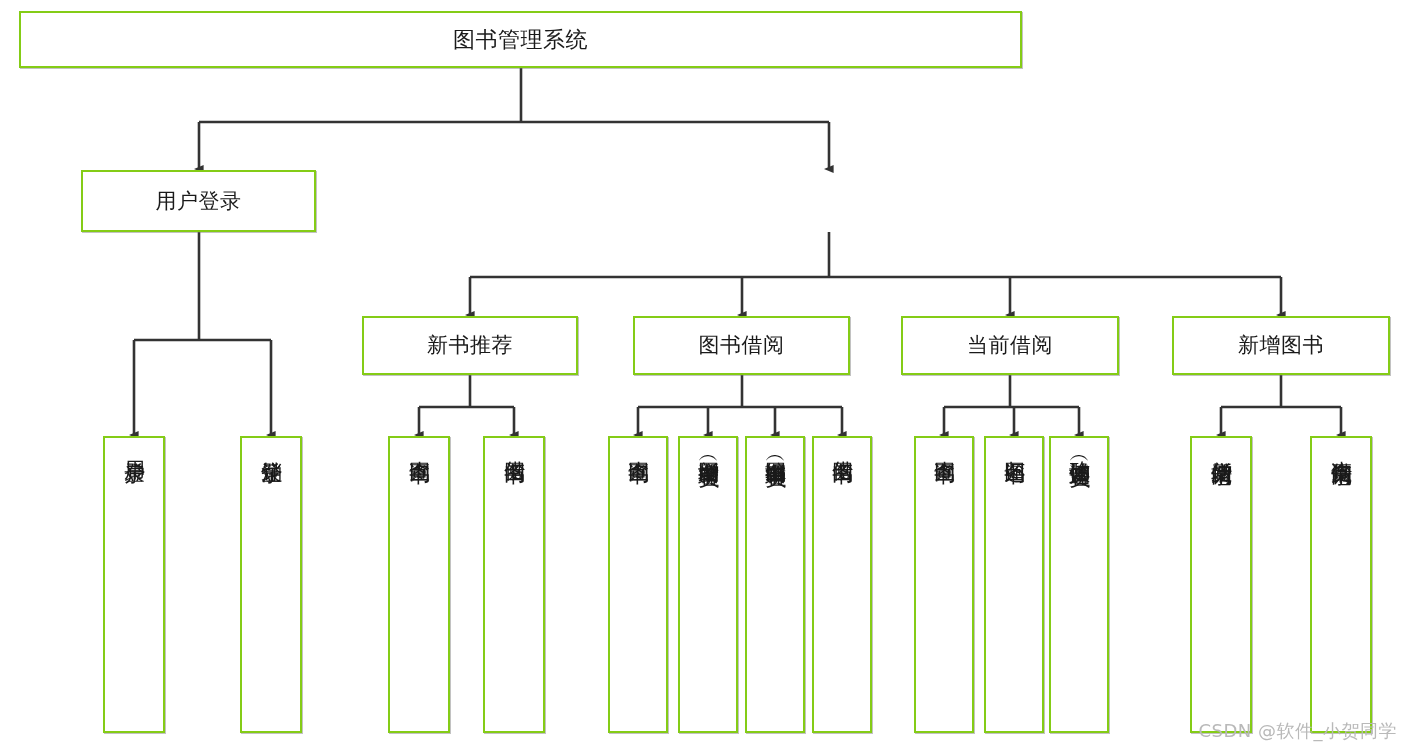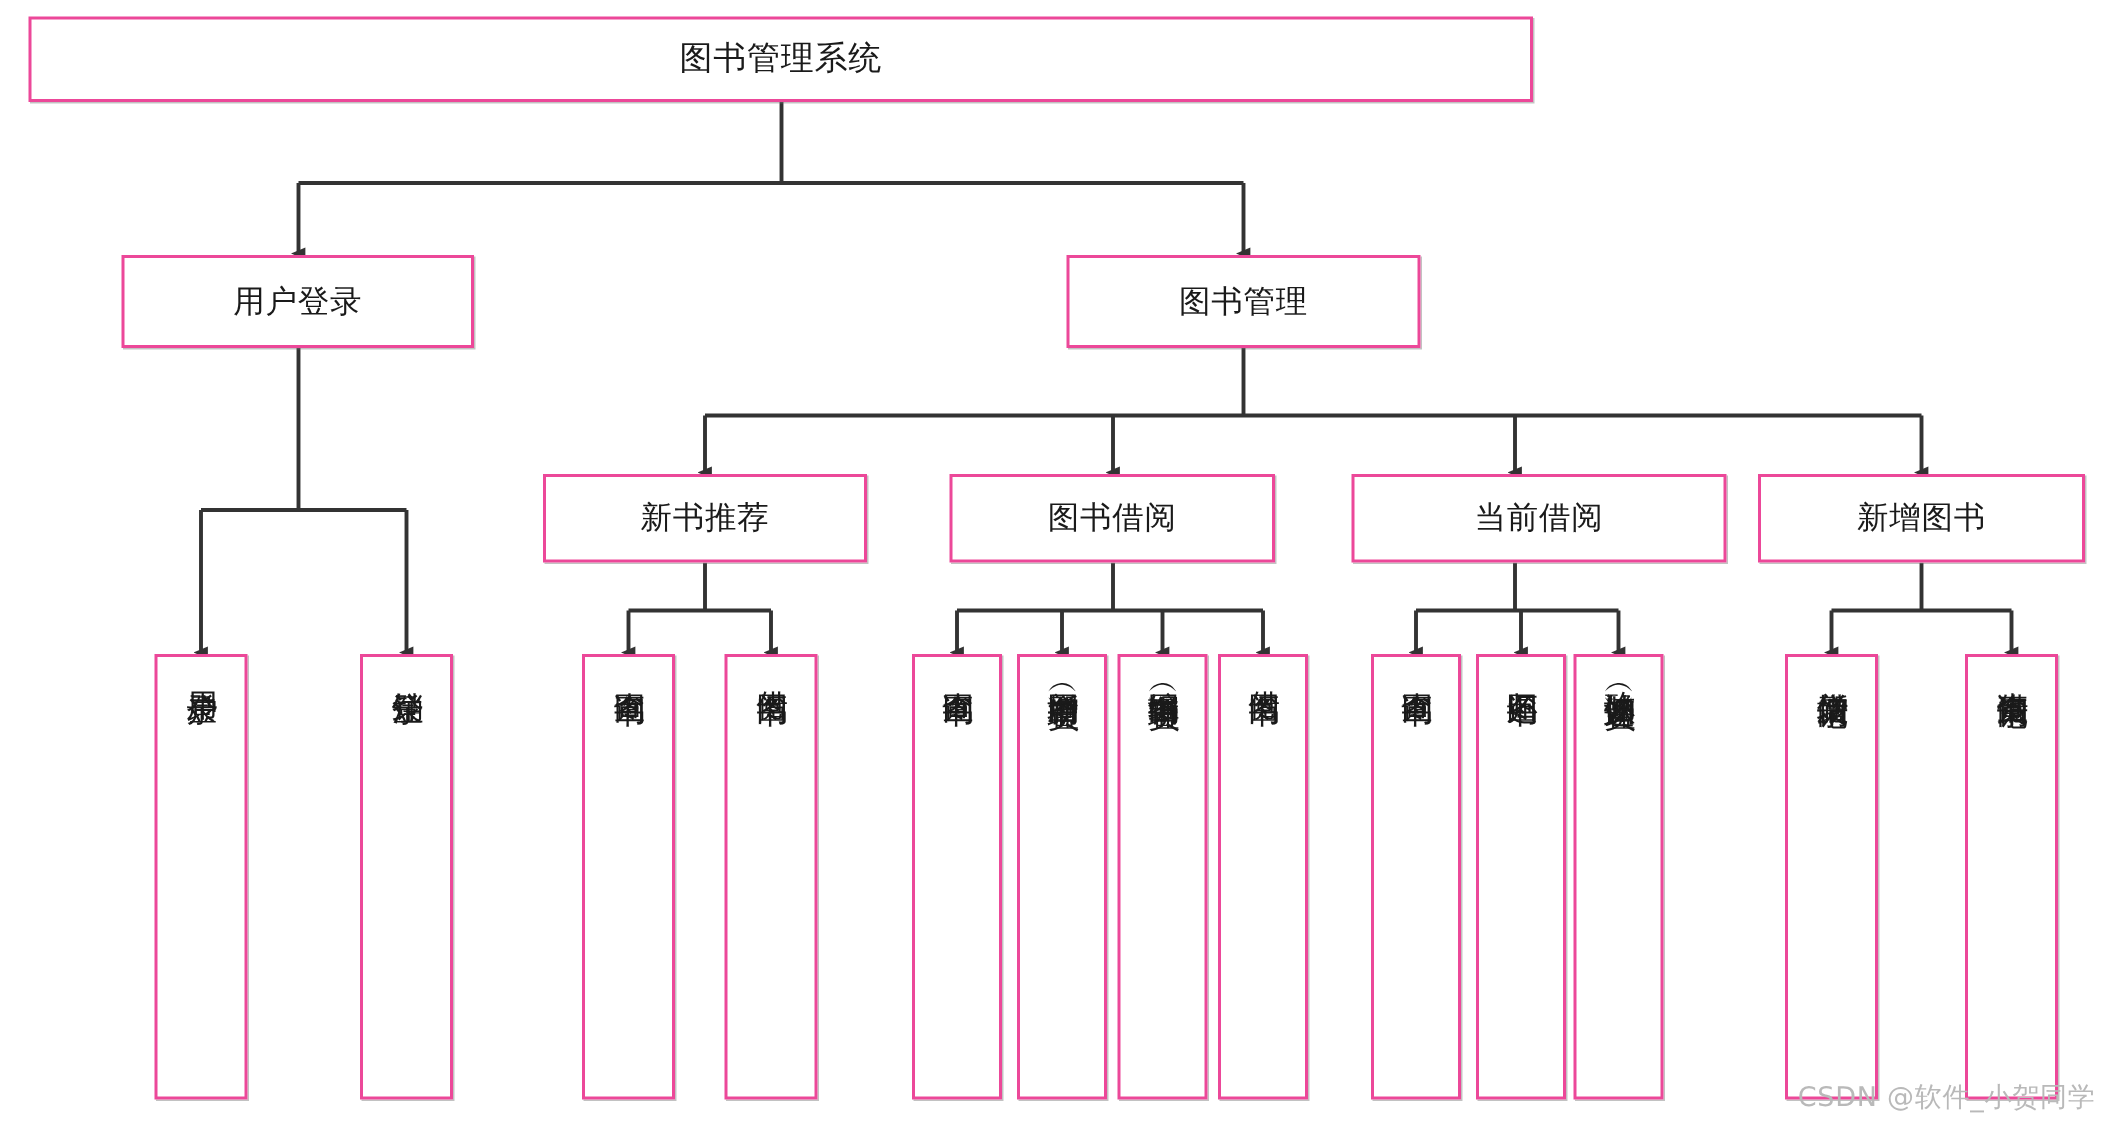--- a/index.html
+++ b/index.html
@@ -23,21 +23,21 @@
     left: 0;
     top: 0;
     width: 1405px;
     height: 747px;
     pointer-events: none;
   }
   .node {
     position: absolute;
     box-sizing: border-box;
     background: #ffffff;
-    border: 2px solid #ec4899;
+    border: 2px solid #84cc16;
     box-shadow: 1px 1px 0 rgba(120,120,120,0.45);
     display: flex;
     align-items: center;
     justify-content: center;
     color: #1a1a1a;
   }
   .node .node-label {
     display: block;
     text-align: center;
     line-height: 1.15;
@@ -123,31 +123,28 @@
       </g>
   </svg>
 
   <div class="node title horizontal" style="left: 19px; top: 11px; width: 1003px; height: 57px;">
     <span class="node-label">图书管理系统</span>
   </div>
 
   <div class="node horizontal" style="left: 81px; top: 170px; width: 235px; height: 62px;">
     <span class="node-label">用户登录</span>
   </div>
-  <div class="node horizontal" style="left: 711px; top: 170px; width: 236px; height: 62px;">
-    <span class="node-label">图书管理</span>
-  </div>
 
   <div class="node horizontal" style="left: 362px; top: 316px; width: 216px; height: 59px;">
     <span class="node-label">新书推荐</span>
   </div>
   <div class="node horizontal" style="left: 633px; top: 316px; width: 217px; height: 59px;">
     <span class="node-label">图书借阅</span>
   </div>
-  <div class="node horizontal" style="left: 901px; top: 316px; width: 250px; height: 59px;">
+  <div class="node horizontal" style="left: 901px; top: 316px; width: 218px; height: 59px;">
     <span class="node-label">当前借阅</span>
   </div>
   <div class="node horizontal" style="left: 1172px; top: 316px; width: 218px; height: 59px;">
     <span class="node-label">新增图书</span>
   </div>
 
   <div class="node vertical" style="left: 103px; top: 436px; width: 62px; height: 297px;">
     <span class="node-label">用户登录</span>
   </div>
   <div class="node vertical" style="left: 240px; top: 436px; width: 62px; height: 297px;">

